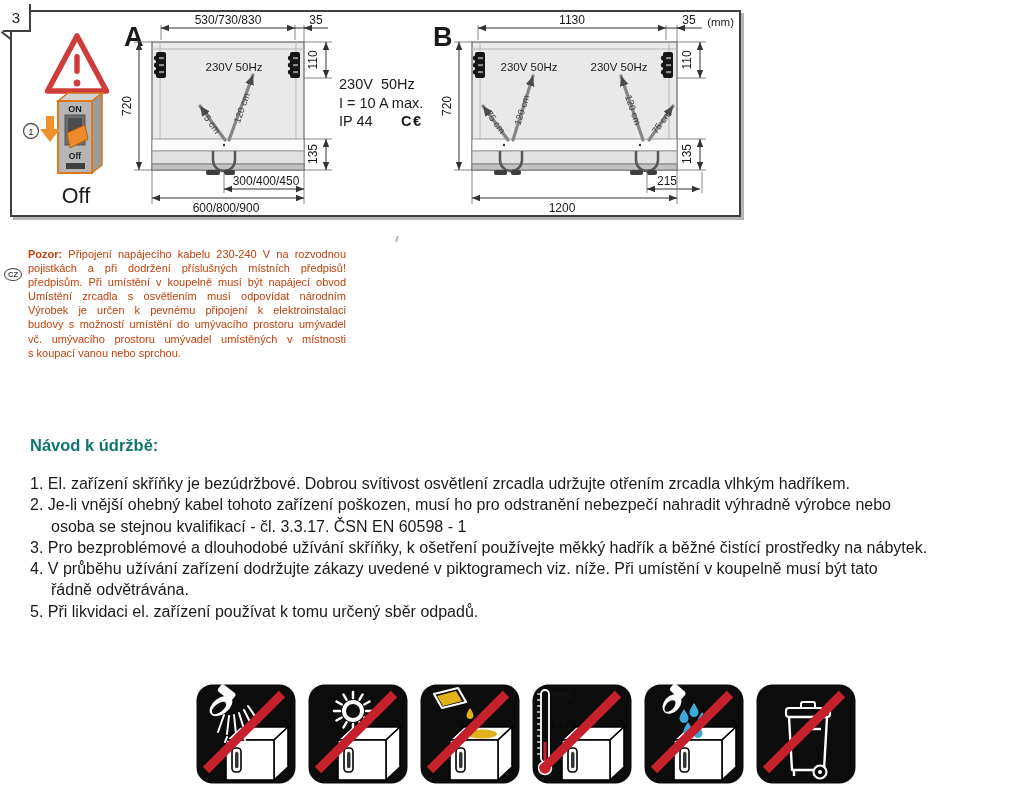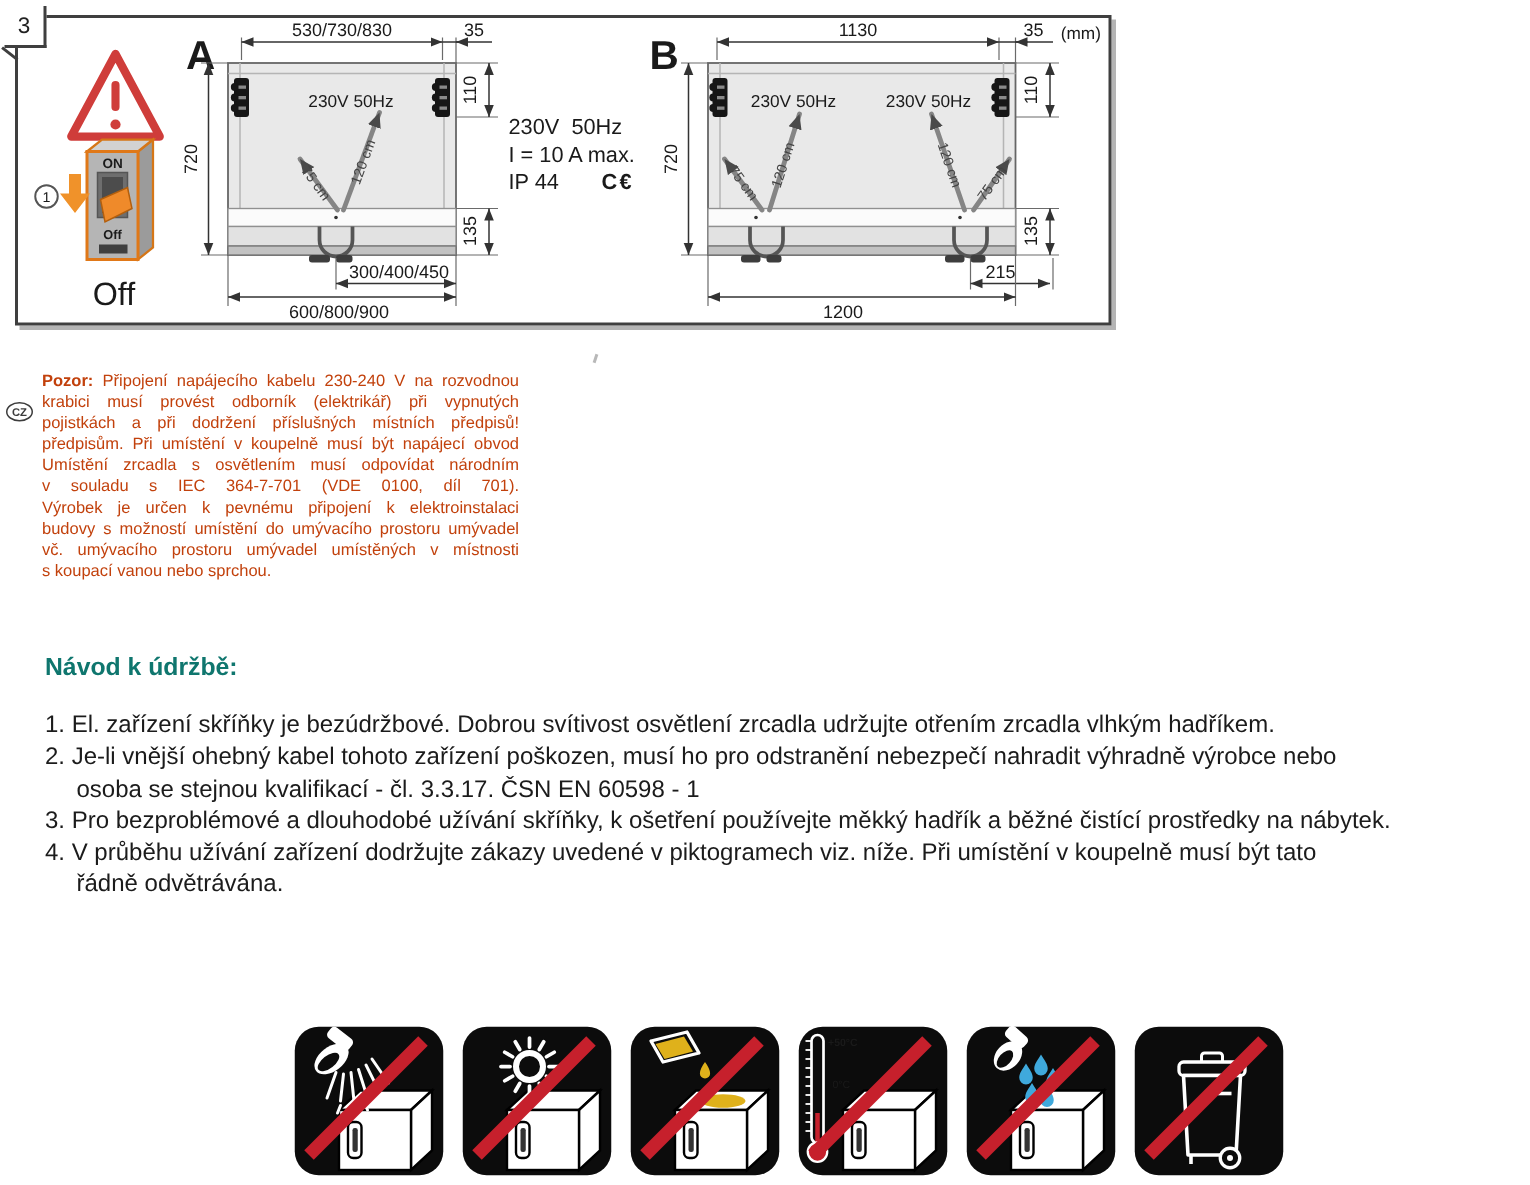--- a/index.html
+++ b/index.html
@@ -198,39 +198,38 @@
   </g>
   <text x="722" y="14" text-anchor="end" font-size="11.5">(mm)</text>
 </svg>
 </div>
 
 <div class="abs stray"></div>
 
 <span class="abs cz-badge">CZ</span>
 <div class="abs warnblock">
   <div class="jline"><b>Pozor:</b> <span>Připojení napájecího kabelu 230-240 V na rozvodnou</span></div>
-  <div class="jline">krabici musí provést odborník (elektrikář) při vypnutých</div>
   <div class="jline">pojistkách a při dodržení příslušných místních předpisů!</div>
   <div class="jline">předpisům. Při umístění v koupelně musí být napájecí obvod</div>
   <div class="jline">Umístění zrcadla s osvětlením musí odpovídat národním</div>
-  <div class="jline">v souladu s IEC 364-7-701 (VDE 0100, díl 701).</div>
   <div class="jline">Výrobek je určen k pevnému připojení k elektroinstalaci</div>
   <div class="jline">budovy s možností umístění do umývacího prostoru umývadel</div>
   <div class="jline">vč. umývacího prostoru umývadel umístěných v místnosti</div>
   <div class="jline jlast">s koupací vanou nebo sprchou.</div>
 </div>
 
 <div class="abs mhead">Návod k údržbě:</div>
 <div class="abs mlist">
   <div class="mline">1. El. zařízení skříňky je bezúdržbové. Dobrou svítivost osvětlení zrcadla udržujte otřením zrcadla vlhkým hadříkem.</div>
   <div class="mline">2. Je-li vnější ohebný kabel tohoto zařízení poškozen, musí ho pro odstranění nebezpečí nahradit výhradně výrobce nebo</div>
   <div class="mline indent">osoba se stejnou kvalifikací - čl. 3.3.17. ČSN EN 60598 - 1</div>
   <div class="mline">3. Pro bezproblémové a dlouhodobé užívání skříňky, k ošetření používejte měkký hadřík a běžné čistící prostředky na nábytek.</div>
   <div class="mline">4. V průběhu užívání zařízení dodržujte zákazy uvedené v piktogramech viz. níže. Při umístění v koupelně musí být tato</div>
   <div class="mline indent">řádně odvětrávána.</div>
+  <div class="mline">5. Při likvidaci el. zařízení používat k tomu určený sběr odpadů.</div>
 </div>
 
 <svg class="picto" style="left:196px" viewBox="0 0 100 100">
   <rect x="0.5" y="0.5" width="99" height="99" rx="16" fill="#0c0c0c"></rect>
   <g stroke="#000" stroke-width="1.6">
     <polygon points="30,56 44,43 92,43 78,56" fill="#fff"></polygon>
     <polygon points="78,56 92,43 92,83 78,96" fill="#fff"></polygon>
     <rect x="30" y="56" width="48" height="40" fill="#fff"></rect>
     <rect x="36" y="64" width="9" height="24" rx="3.5" fill="#fff"></rect>
     <rect x="39" y="68" width="3.5" height="16" rx="1.5" fill="#333" stroke="none"></rect>

